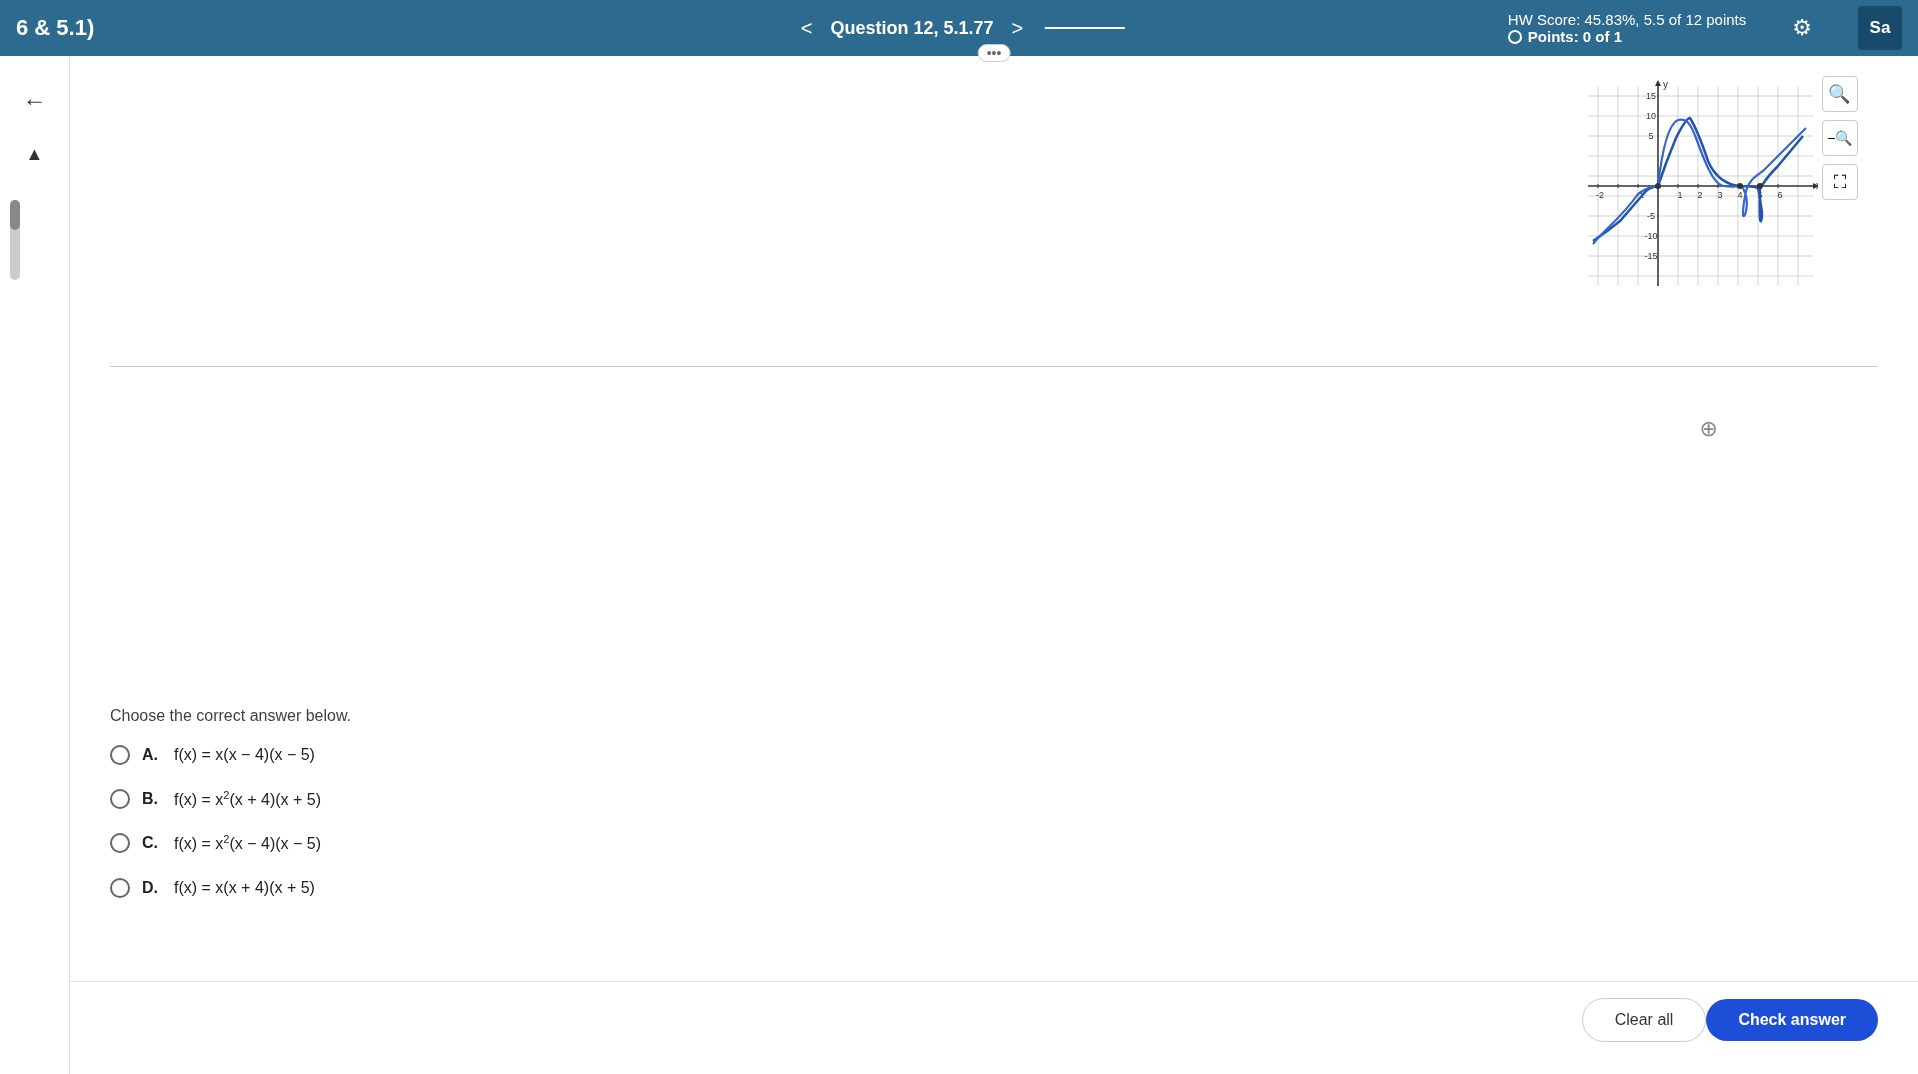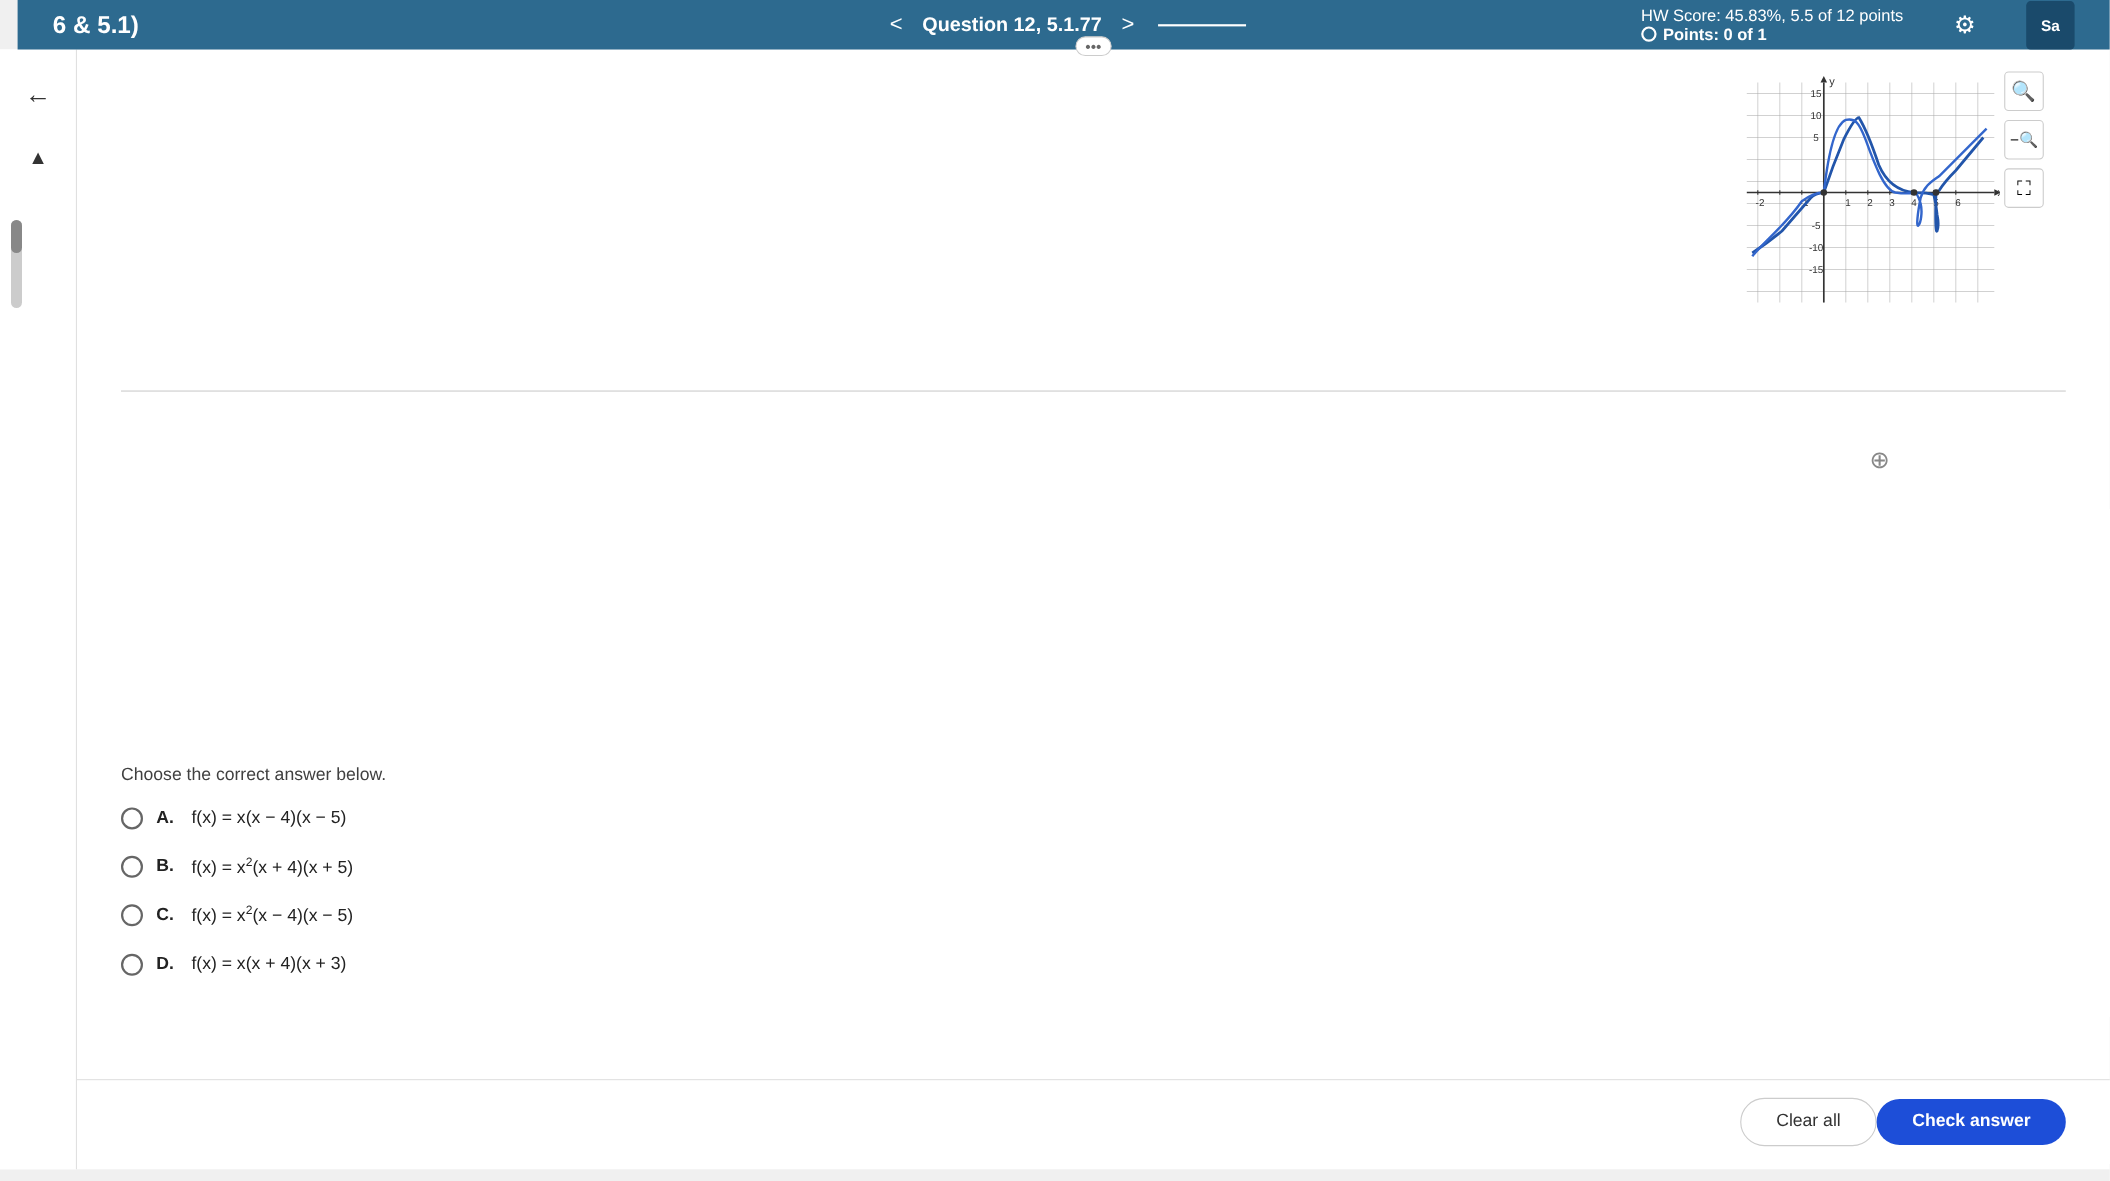--- a/index.html
+++ b/index.html
@@ -4,24 +4,23 @@
   <style>
     * { box-sizing: border-box; margin: 0; padding: 0; }
     body { font-family: Arial, sans-serif; background: #f0f0f0; width: 1918px; min-height: 1074px; overflow: hidden; }
 
     
     .header {
       display: flex;
       align-items: center;
       background: #2d6a8f;
       color: white;
-      height: 45px;
-      padding: 0 32px;
+      height: 56px;
+      padding: 0 16px;
       position: relative;
-      margin-left: 16px;
     }
     .header-left {
       font-size: 22px;
       font-weight: bold;
       color: white;
       min-width: 160px;
     }
     .header-nav {
       display: flex;
       align-items: center;
@@ -60,21 +59,21 @@
       background: none;
       border: none;
       color: white;
       font-size: 22px;
       cursor: pointer;
     }
     .avatar-btn {
       background: #1a4a6b;
       border: none;
       color: white;
-      font-size: 14px;
+      font-size: 17px;
       font-weight: bold;
       width: 44px;
       height: 44px;
       border-radius: 4px;
       cursor: pointer;
     }
 
     
     .main {
       display: flex;
@@ -427,21 +426,21 @@
 
         <div class="radio-option">
           <div class="radio-circle"></div>
           <span class="option-letter">C.</span>
           <span class="option-text">f(x) = x<sup>2</sup>(x − 4)(x − 5)</span>
         </div>
 
         <div class="radio-option">
           <div class="radio-circle"></div>
           <span class="option-letter">D.</span>
-          <span class="option-text">f(x) = x(x + 4)(x + 3)</span>
+          <span class="option-text">f(x) = x(x + 4)(x + 5)</span>
         </div>
 
       </div>
     </div>
 
     <div class="bottom-bar">
       <button class="clear-all-btn">Clear all</button>
       <button class="check-answer-btn">Check answer</button>
     </div>
 

